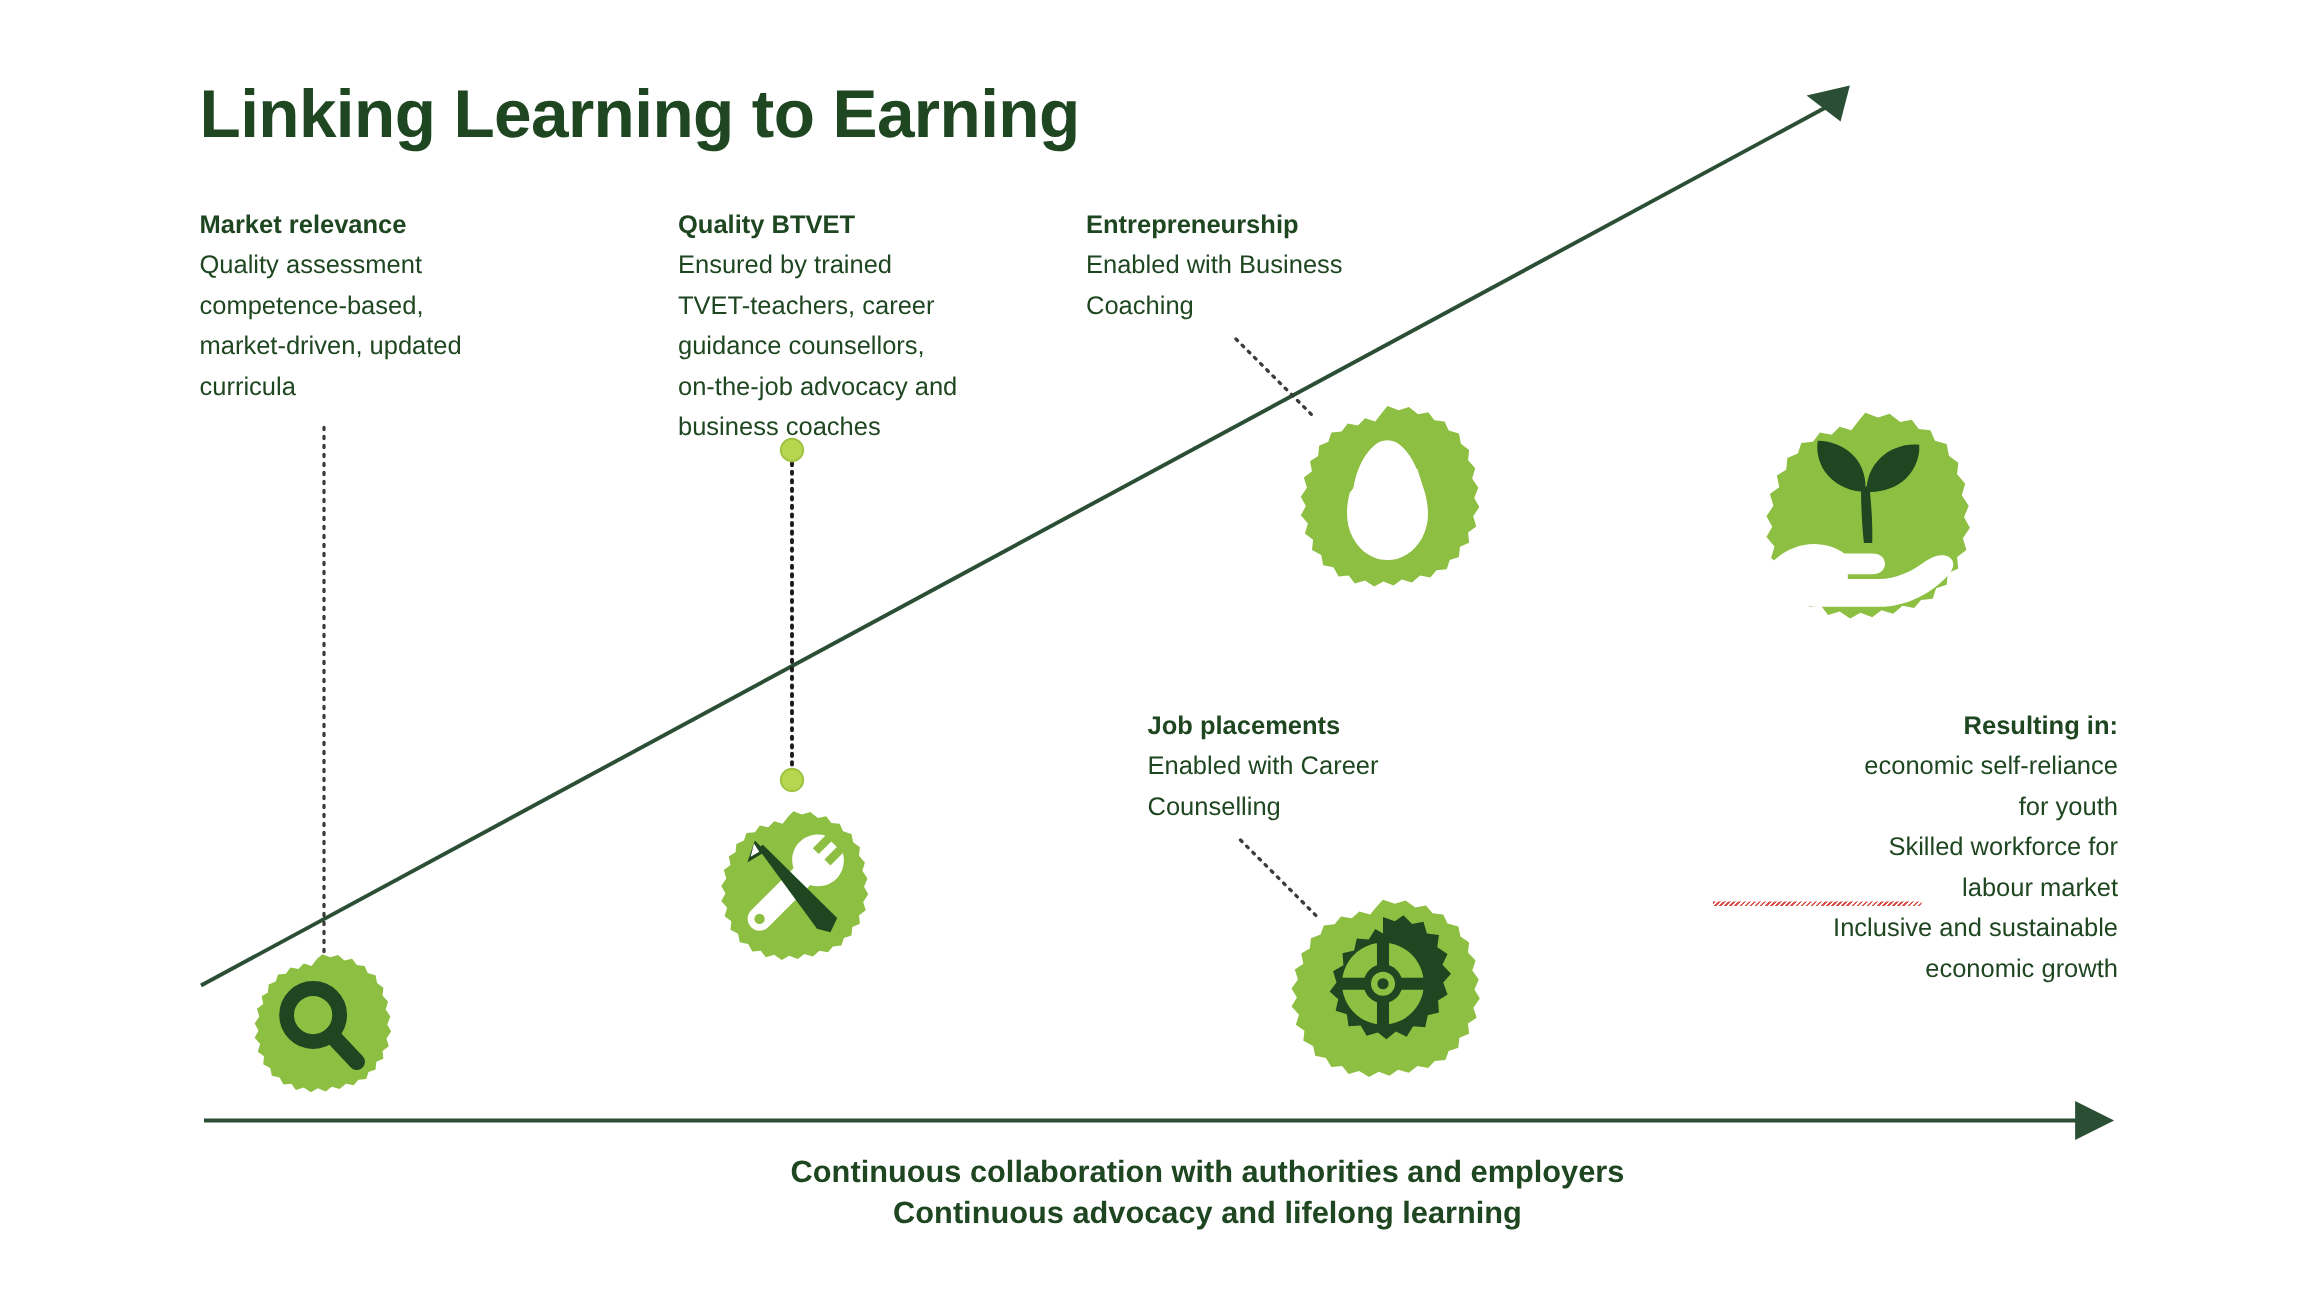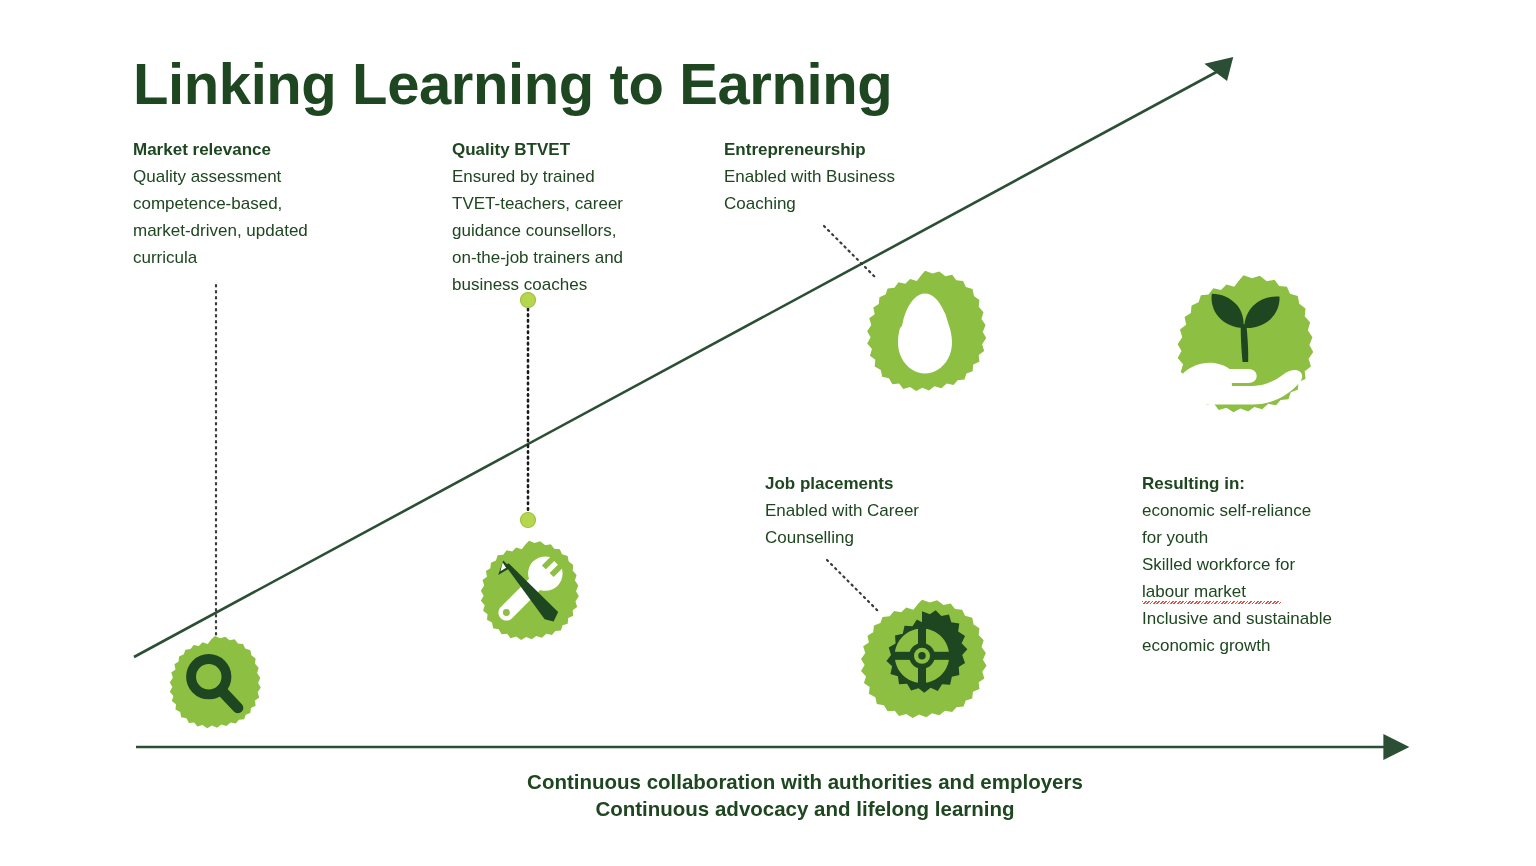--- a/index.html
+++ b/index.html
@@ -18,21 +18,21 @@
     height: 866px;
     background: #ffffff;
     overflow: hidden;
   }
 
   
   .slide-title {
     position: absolute;
     left: 133px;
     top: 50px;
-    font-size: 58px;
+    font-size: 45px;
     font-weight: bold;
     color: #1E4620;
     letter-spacing: -0.4px;
     white-space: nowrap;
   }
 
   
   .tblock {
     position: absolute;
     color: #1E4620;
@@ -61,21 +61,21 @@
       repeating-linear-gradient(135deg,
         #d4352b 0px, #d4352b 1.2px,
         rgba(0,0,0,0) 1.2px, rgba(0,0,0,0) 2.4px);
     opacity: .85;
   }
 
   .block-market        { left: 133px; top: 136px; width: 270px; }
   .block-btvet         { left: 452px; top: 136px; width: 250px; }
   .block-entrep        { left: 724px; top: 136px; width: 255px; }
   .block-jobplace      { left: 765px; top: 470px; width: 240px; }
-  .block-resulting     { left: 1142px; top: 470px; width: 270px; }
+  .block-resulting     { left: 1142px; top: 470px; width: 270px; text-align: right; }
 
   
   .bottom-caption {
     position: absolute;
     left: 0;
     top: 768px;
     width: 1536px;
     text-align: center;
     color: #1E4620;
     font-size: 20.5px;
@@ -151,21 +151,21 @@
     <span class="t-line">competence-based,</span>
     <span class="t-line">market-driven, updated</span>
     <span class="t-line">curricula</span>
   </div>
 
   <div class="tblock block-btvet">
     <span class="t-head">Quality BTVET</span>
     <span class="t-line">Ensured by trained</span>
     <span class="t-line">TVET-teachers, career</span>
     <span class="t-line">guidance counsellors,</span>
-    <span class="t-line">on-the-job trainers and</span>
+    <span class="t-line">on-the-job advocacy and</span>
     <span class="t-line">business coaches</span>
   </div>
 
   <div class="tblock block-entrep">
     <span class="t-head">Entrepreneurship</span>
     <span class="t-line">Enabled with Business</span>
     <span class="t-line">Coaching</span>
   </div>
 
   <div class="tblock block-jobplace">

